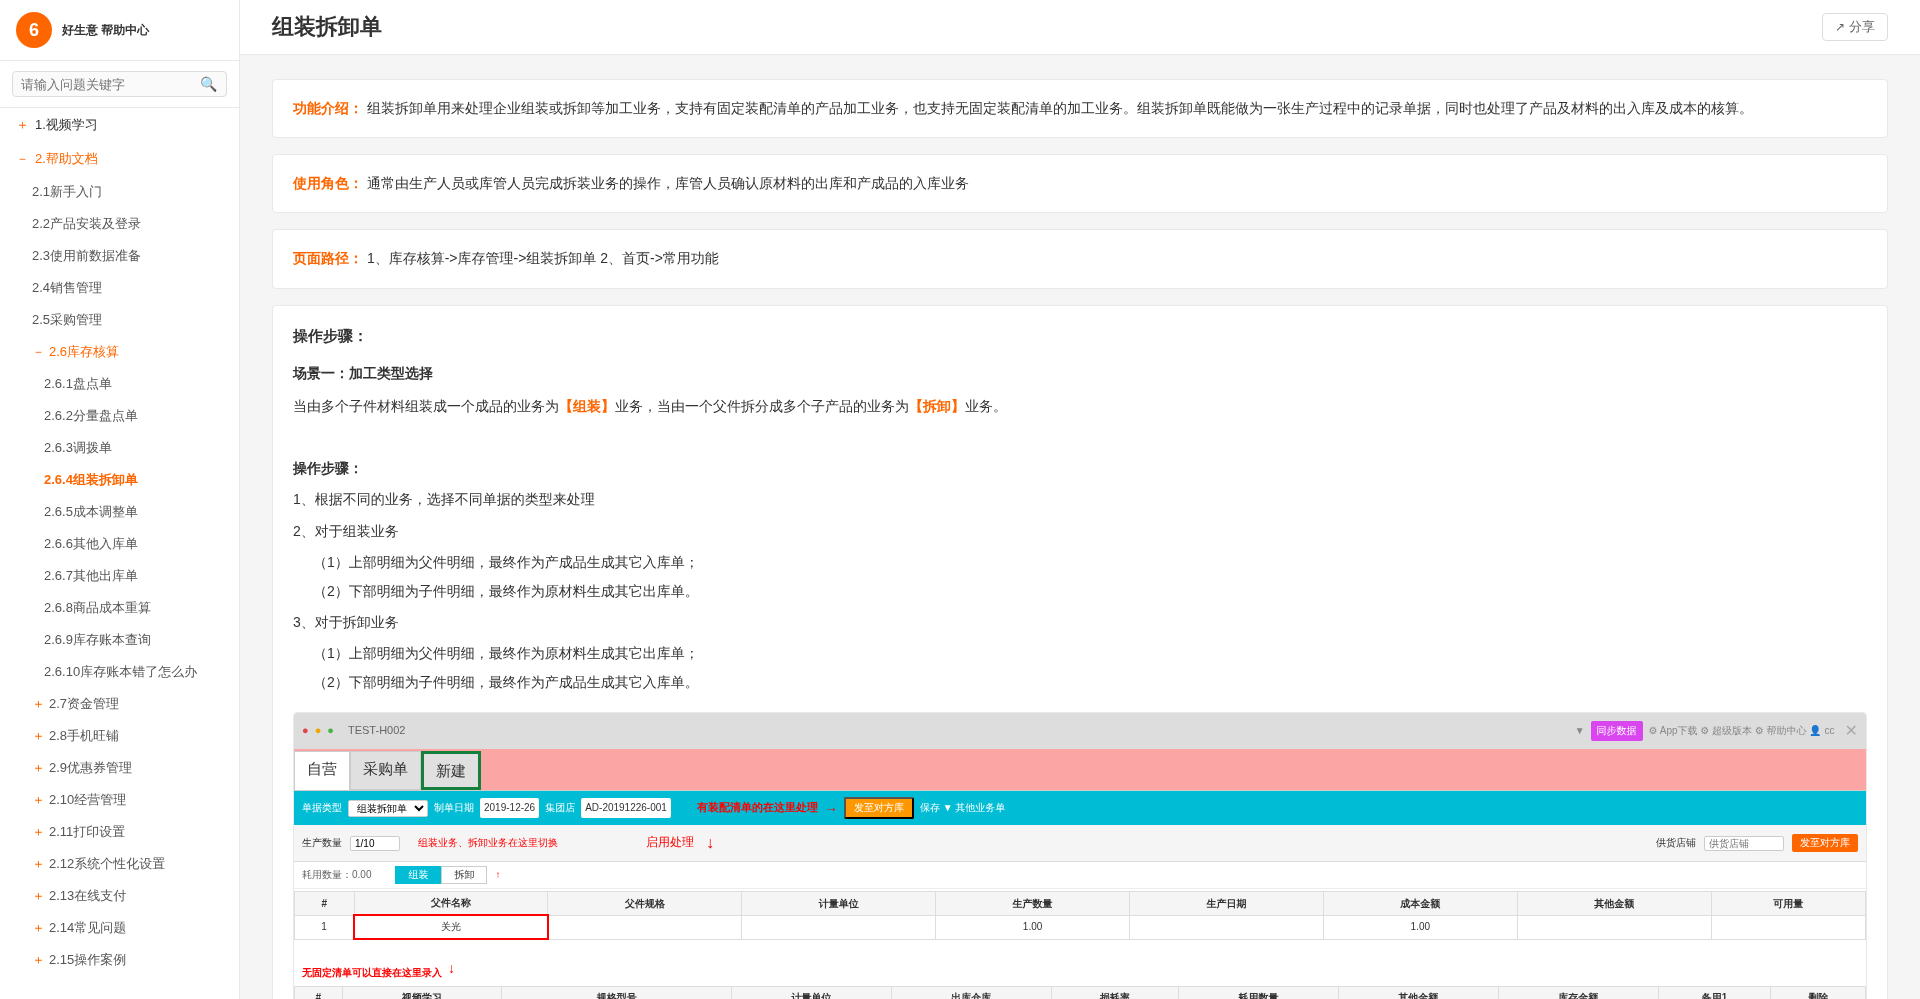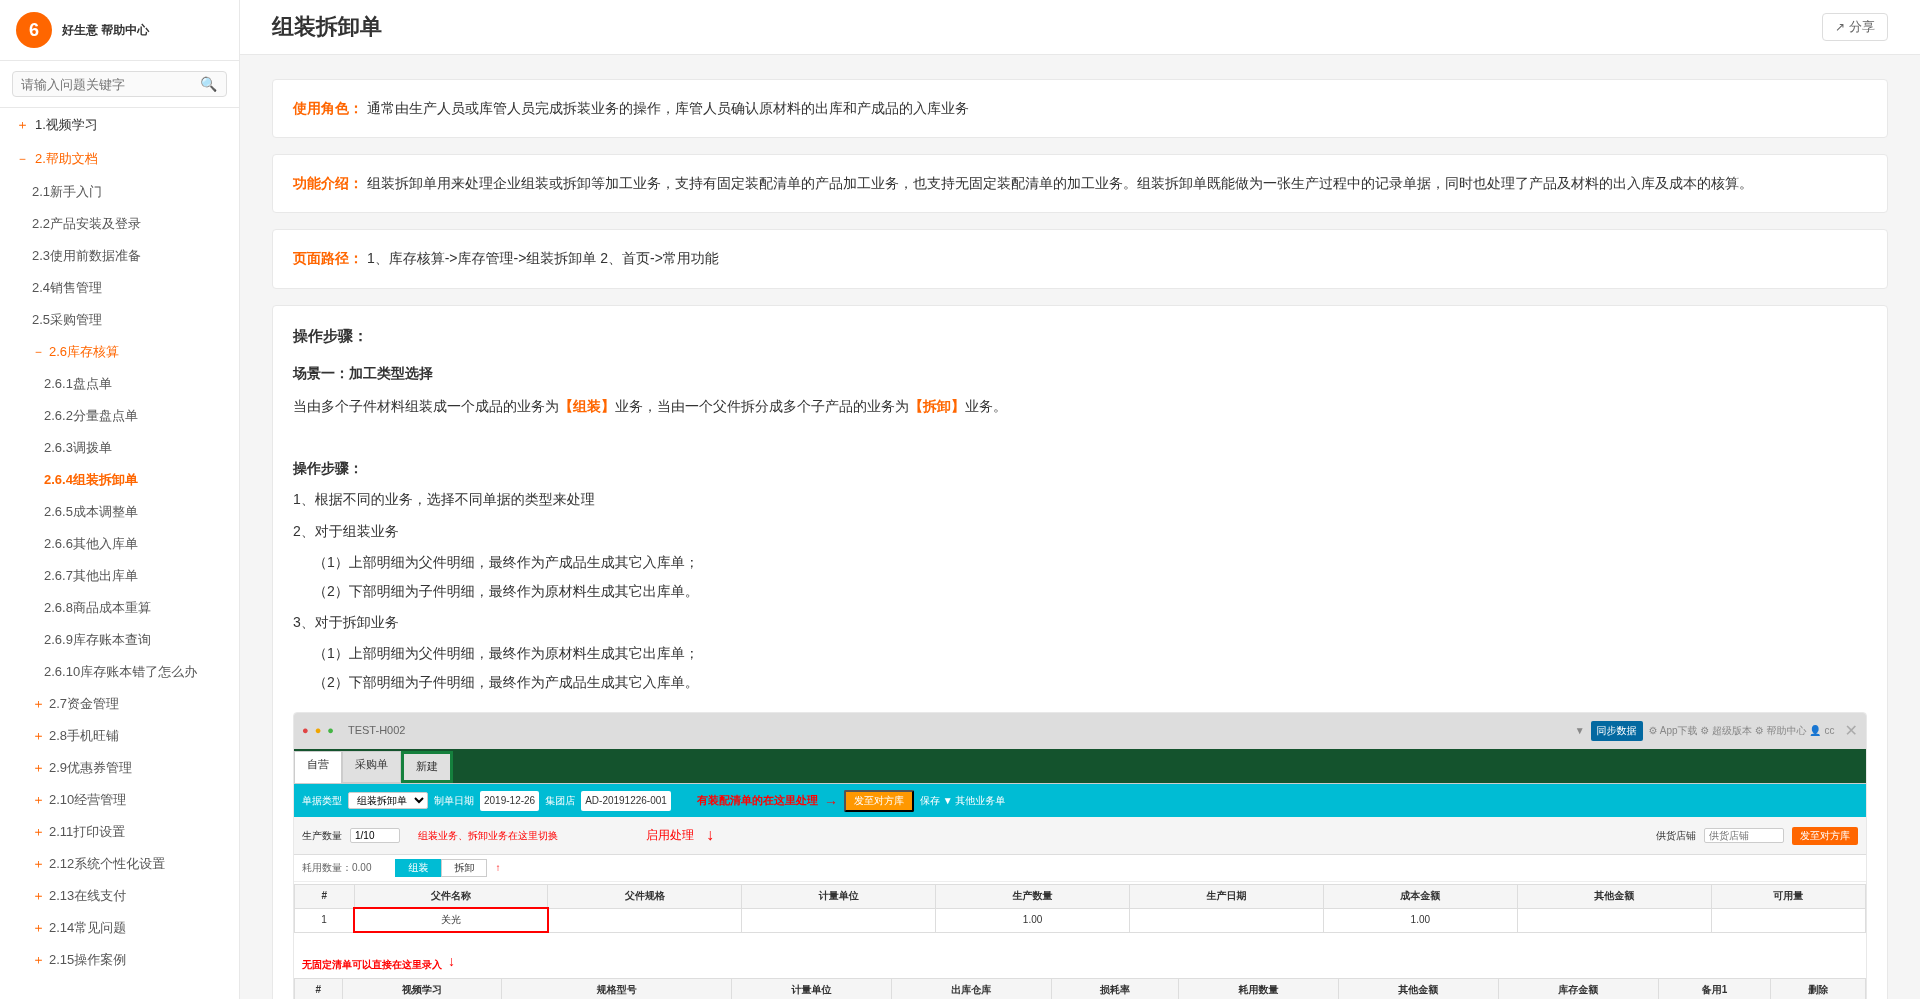--- a/index.html
+++ b/index.html
@@ -254,27 +254,27 @@
     <h1 id="page-title-text">组装拆卸单</h1>
     <button id="share-btn">
       <span style="font-size:12px;">↗</span>
       <span>分享</span>
     </button>
   </div>
 
   <div id="content-area">
 
     <div class="content-card">
+      <span class="highlight">功能介绍：</span>
+      <span>组装拆卸单用来处理企业组装或拆卸等加工业务，支持有固定装配清单的产品加工业务，也支持无固定装配清单的加工业务。组装拆卸单既能做为一张生产过程中的记录单据，同时也处理了产品及材料的出入库及成本的核算。</span>
+    </div>
+
+    <div class="content-card">
       <span class="highlight">使用角色：</span>
       <span>通常由生产人员或库管人员完成拆装业务的操作，库管人员确认原材料的出库和产成品的入库业务</span>
-    </div>
-
-    <div class="content-card">
-      <span class="highlight">功能介绍：</span>
-      <span>组装拆卸单用来处理企业组装或拆卸等加工业务，支持有固定装配清单的产品加工业务，也支持无固定装配清单的加工业务。组装拆卸单既能做为一张生产过程中的记录单据，同时也处理了产品及材料的出入库及成本的核算。</span>
     </div>
 
     <div class="content-card">
       <span class="highlight">页面路径：</span>
       <span>1、库存核算-&gt;库存管理-&gt;组装拆卸单 2、首页-&gt;常用功能</span>
     </div>
 
     <div class="content-card">
       <div class="section-title">操作步骤：</div>
 
@@ -295,26 +295,26 @@
       <div class="sub-step">（2）下部明细为子件明细，最终作为产成品生成其它入库单。</div>
 
       
       <div class="screenshot-container" style="margin-top:16px;">
         <div style="background:#ddd; padding:4px 8px; font-size:11px; color:#666; display:flex; align-items:center; gap:6px;">
           <span style="color:#e04444;">●</span>
             <span style="color:#f0a500;">●</span>
             <span style="color:#44b544;">●</span>
           <span style="margin-left:8px;">TEST-H002</span>
           <span style="margin-left:auto; font-size:10px; color:#888;">▼</span>
-          <span style="background:#0369a1; color:#fff; padding:1px 6px; border-radius:2px; font-size:10px;">同步数据</span>
+          <span style="background:#d946ef; color:#fff; padding:1px 6px; border-radius:2px; font-size:10px;">同步数据</span>
           <span style="font-size:10px; color:#888;">⚙ App下载 ⚙ 超级版本 ⚙ 帮助中心 👤 cc</span>
           <span style="color:#aaa; font-size:16px; cursor:pointer; margin-left:4px;">✕</span>
         </div>
 
-        <div style="display:flex; background:#14532d; border-bottom:1px solid #ccc; font-size:11px;">
+        <div style="display:flex; background:#fca5a5; border-bottom:1px solid #ccc; font-size:15px;">
           <div style="background:#fff; border:1px solid #ccc; border-bottom:none; padding:3px 12px; margin-top:2px;">自营</div>
           <div style="background:#e0e0e0; border:1px solid #ccc; padding:3px 12px; margin-top:2px;">采购单</div>
           <div style="background:#e0e0e0; border:3px solid #15803d; padding:3px 12px; margin-top:2px;">新建</div>
         </div>
 
         <div style="background:#00bcd4; padding:4px 8px; display:flex; align-items:center; gap:6px; color:#fff; font-size:11px; flex-wrap:wrap;">
           <span style="font-size:10px;">单据类型</span>
           <select class="mock-select" style="font-size:10px;">
             <option>组装拆卸单</option>
           </select>

